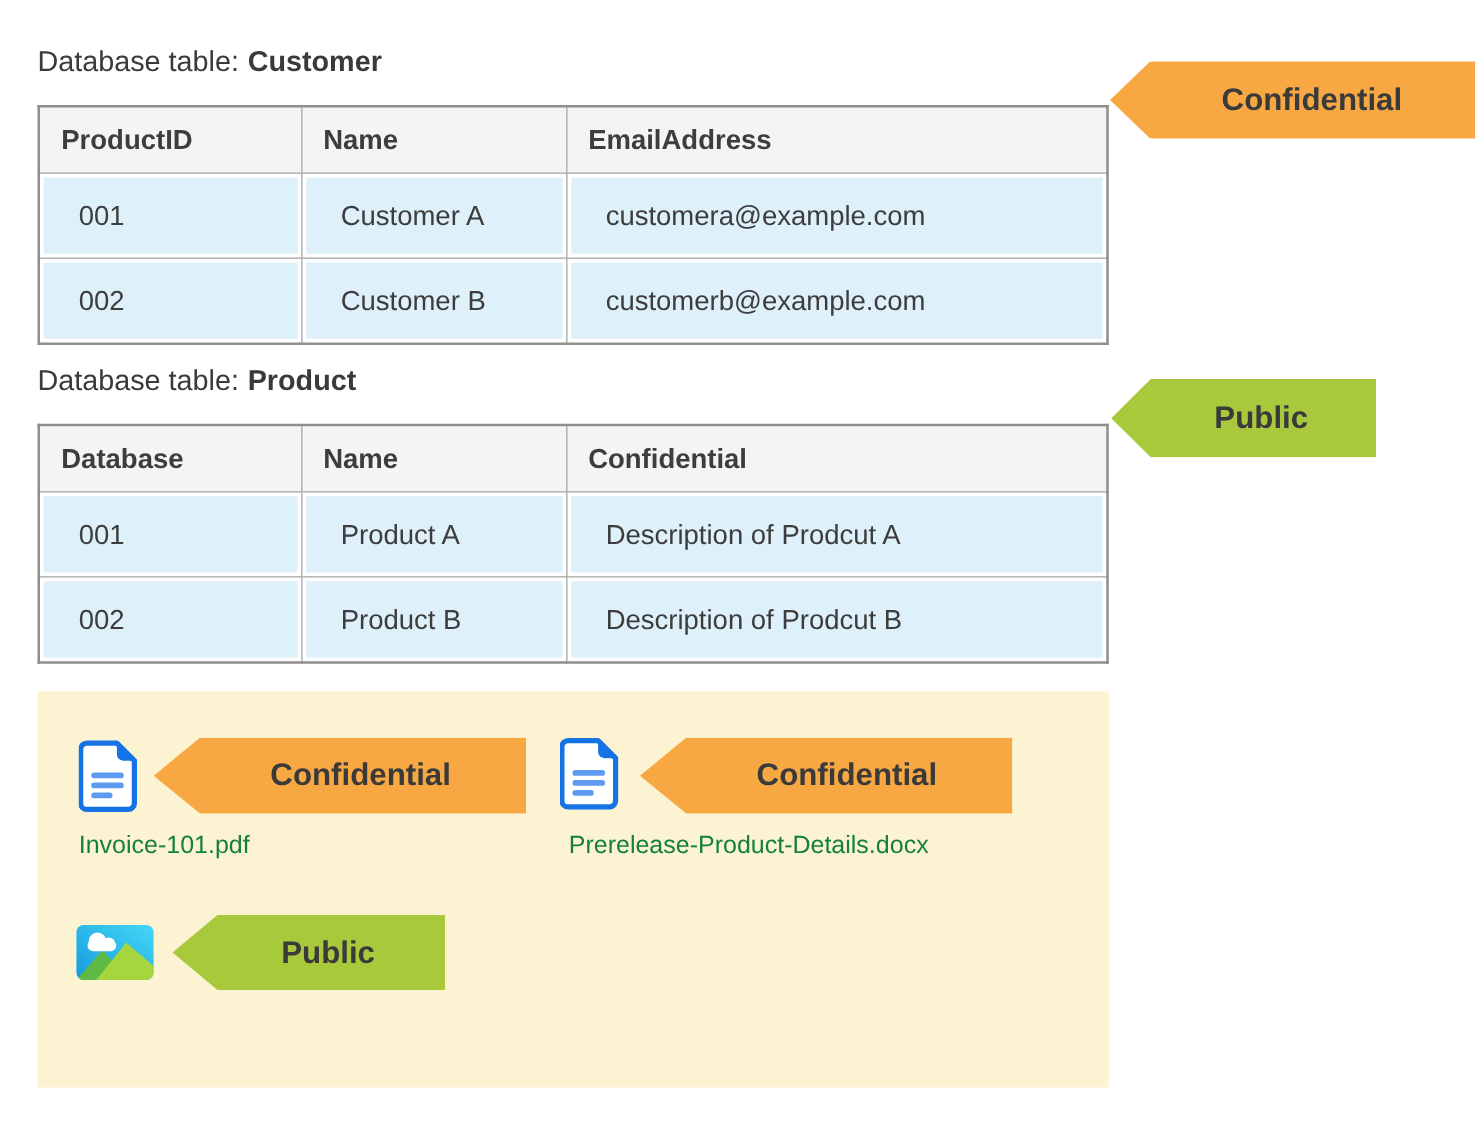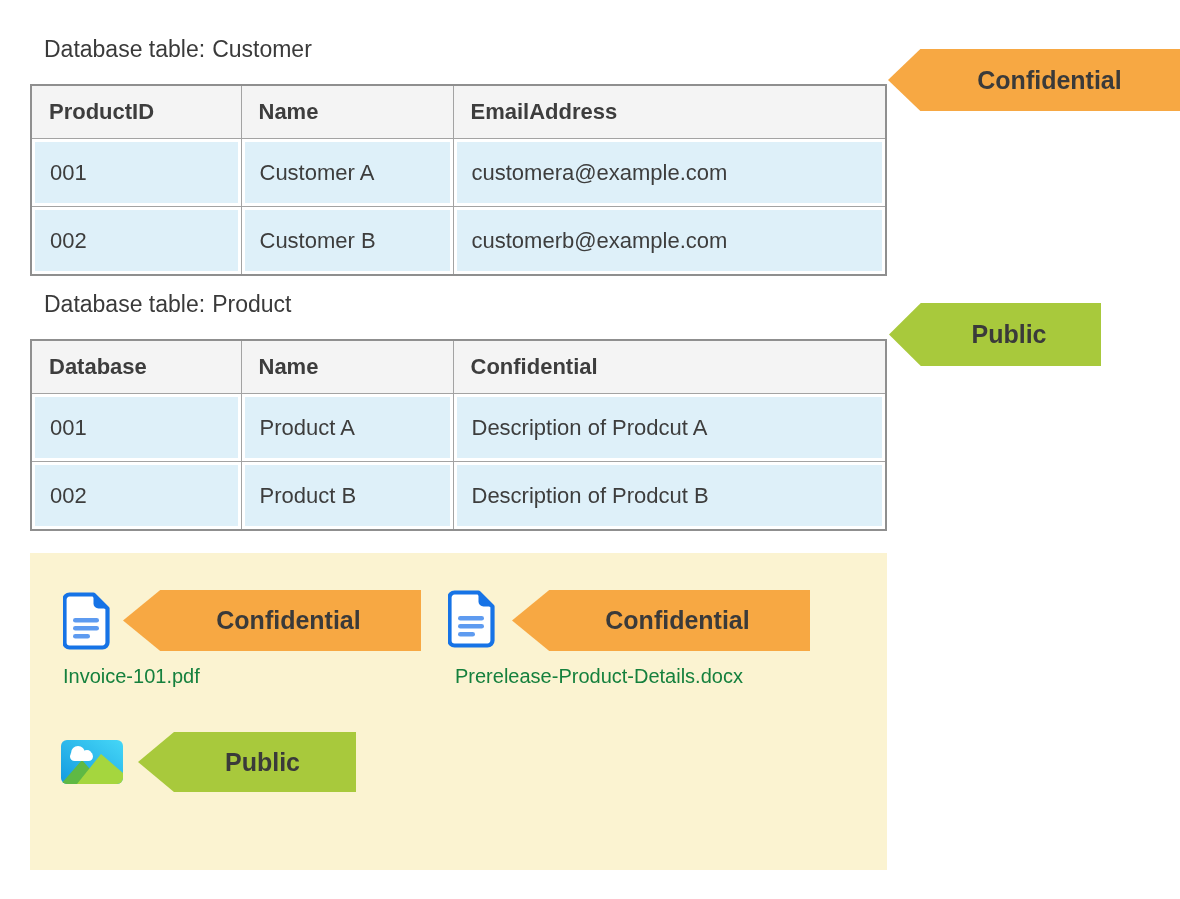--- a/index.html
+++ b/index.html
@@ -1,32 +1,32 @@
 <!DOCTYPE html>
 <html><head>
 <meta charset="utf-8">
 <style>
   html,body { margin:0; padding:0; background:#ffffff; }
   body { font-family:"Liberation Sans", sans-serif; color:#3a3a3a; }
   #canvas { position:relative; width:1180px; height:899px; background:#ffffff; overflow:hidden; }
 
   .heading { position:absolute; left:30px; font-size:23px; color:#3a3a3a; white-space:nowrap; }
-  .heading .prefix { margin-right:7px;margin-left:14px; }
-  .heading .bold { font-weight:400; }
+  .heading .prefix { margin-right:7px; }
+  .heading .bold { font-weight:700; }
 
   table.db-table { position:absolute; left:30px; width:857px; border-collapse:collapse; table-layout:fixed;
                    border:2px solid #8f8f8f; font-size:22px; color:#3d3d3d; }
   table.db-table col.c1 { width:210px; }
   table.db-table col.c2 { width:212px; }
   table.db-table col.c3 { width:433px; }
   table.db-table th { background:#f4f4f4; border:1px solid #a3a3a3; text-align:left;
                       font-weight:700; height:52px; padding:0 0 0 17px; }
   table.db-table td { border:1px solid #a3a3a3; height:61px; padding:3px; background:#ffffff; }
   table.db-table td .fill { background:#def0f9; width:100%; height:100%; box-sizing:border-box;
-                            display:flex; align-items:center; padding-left:15px; }
+                            display:flex; align-items:center; padding-left:28px; }
 
   .tag { position:absolute; display:flex; align-items:center; justify-content:center;
          font-weight:700; font-size:25px; color:#3a3a3a; white-space:nowrap; }
   .tag-orange { background:#f7a843; }
   .tag-green  { background:#a8c93c; }
   .tag-conf-top   { left:888px; top:49px;  width:265px; height:62px; padding-left:29px;
                     clip-path:polygon(0 50%, 11% 0, 100% 0, 100% 100%, 11% 100%); }
   .tag-pub-top    { left:889px; top:303px; width:184px; height:63px; padding-left:28px;
                     clip-path:polygon(0 50%, 15% 0, 100% 0, 100% 100%, 15% 100%); }
 

